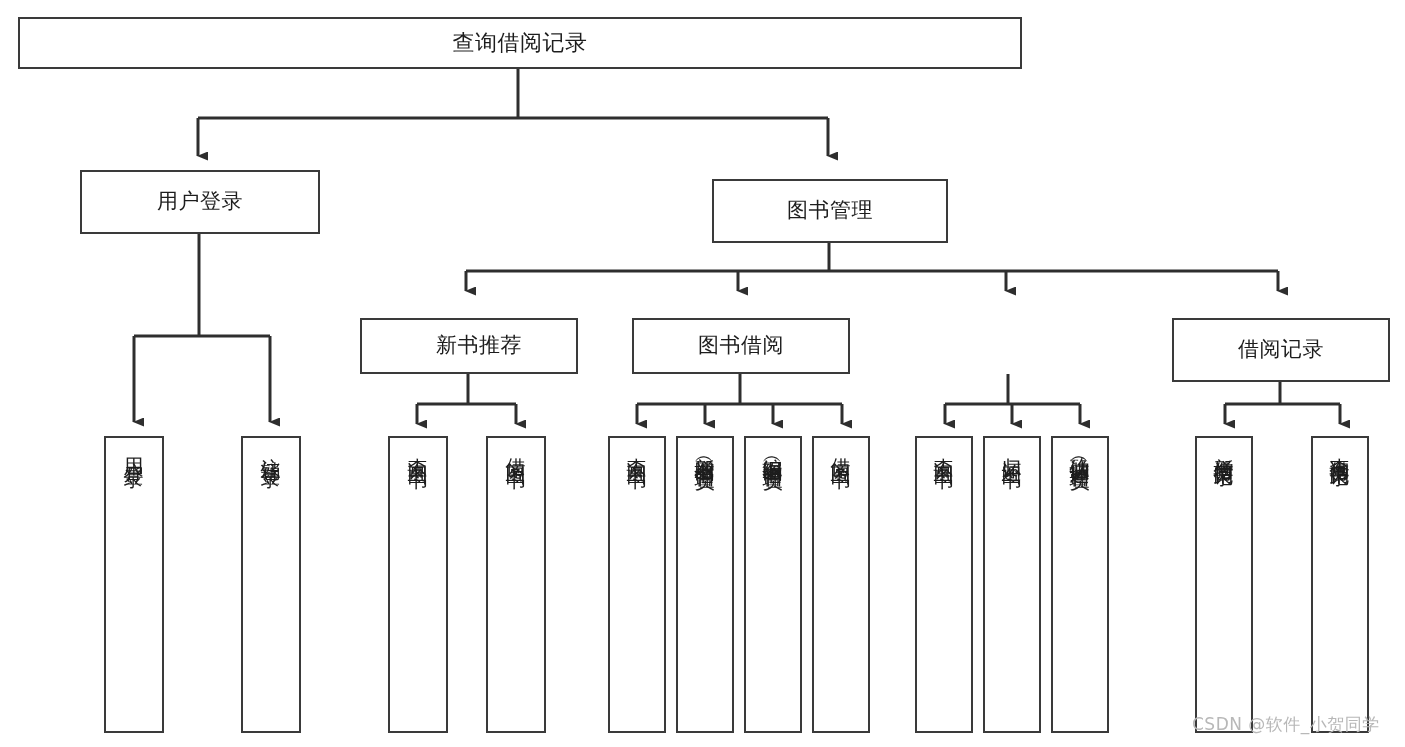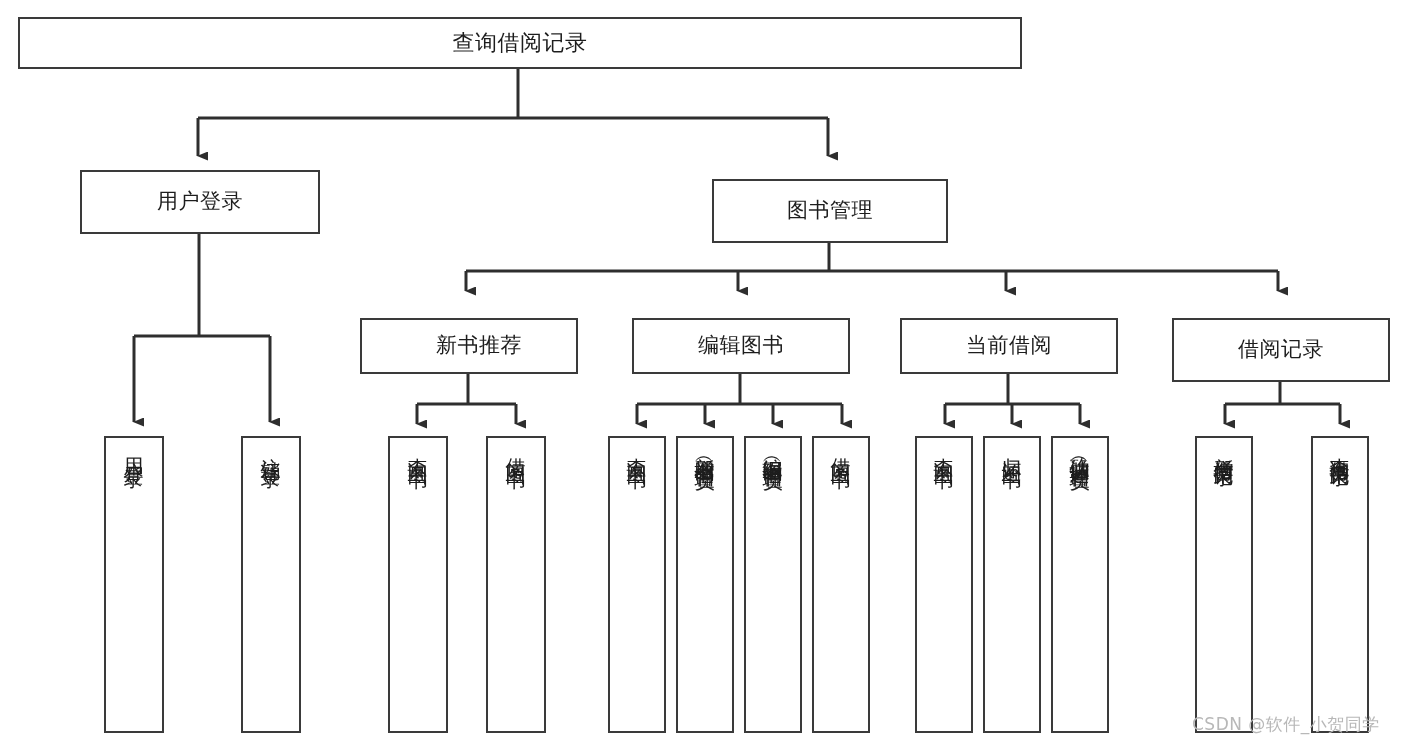--- a/index.html
+++ b/index.html
@@ -133,24 +133,21 @@
     <span>用户登录</span>
   </div>
   <div class="node horiz" style="left:712px; top:179px; width:236px; height:64px;">
     <span>图书管理</span>
   </div>
 
   <div class="node horiz" style="left:360px; top:318px; width:218px; height:56px;padding-left:20px;">
     <span>新书推荐</span>
   </div>
   <div class="node horiz" style="left:632px; top:318px; width:218px; height:56px;">
-    <span>编辑图书</span>
-  </div>
-  <div class="node horiz" style="left:900px; top:318px; width:218px; height:56px;">
-    <span>当前借阅</span>
+    <span>图书借阅</span>
   </div>
   <div class="node horiz" style="left:1172px; top:318px; width:218px; height:64px;">
     <span>借阅记录</span>
   </div>
 
   <div class="node vert" style="left:104px; top:436px; width:60px; height:297px;">
     <span class="vtext">用户登录</span>
   </div>
   <div class="node vert" style="left:241px; top:436px; width:60px; height:297px;">
     <span class="vtext">注销登录</span>

